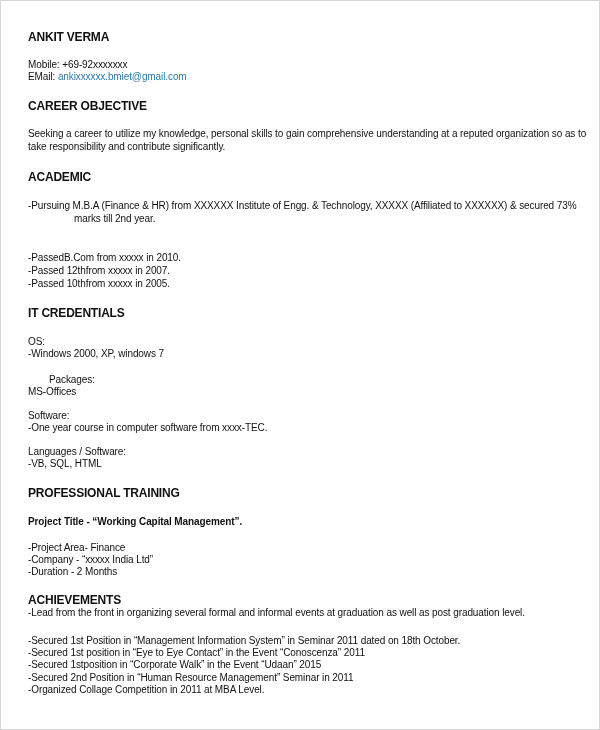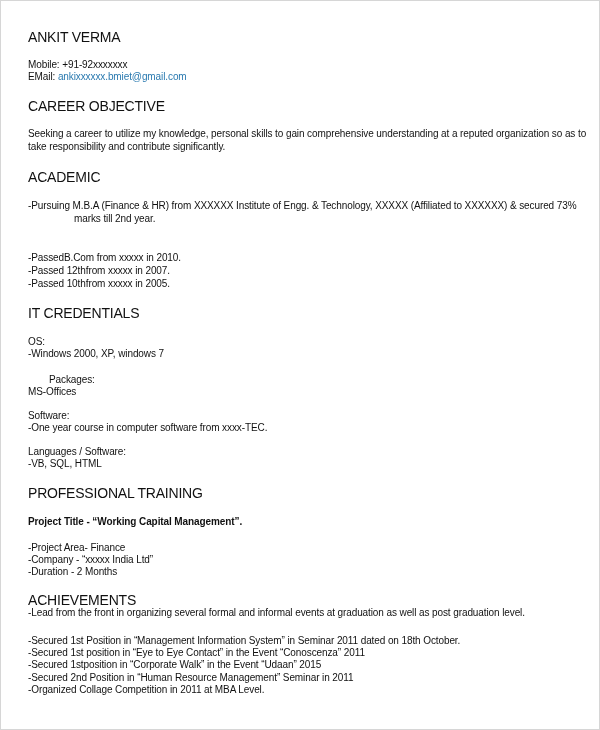--- a/index.html
+++ b/index.html
@@ -32,40 +32,40 @@
       font-size: 10px;
       line-height: 12.5px;
     }
     .ln {
       position: absolute;
       left: 0;
       white-space: nowrap;
       letter-spacing: -0.1px;
     }
     .h {
-      font-weight: normal;
-      font-size: 14px;
+      font-weight: bold;
+      font-size: 12px;
       letter-spacing: -0.2px;
     }
     .bold { font-weight: bold; }
     .link {
       color: #2a7ab0;
       text-decoration: none;
     }
   </style>
 </head>
 <body>
 
 <div class="page">
   <div class="content">
 
     <div class="ln h" style="top:30px;">ANKIT VERMA</div>
 
     <div class="ln" style="top:58px;">
-      <span>Mobile: </span><span>+91-92xxxxxxx</span>
+      <span>Mobile: </span><span>+69-92xxxxxxx</span>
     </div>
     <div class="ln" style="top:70px;">
       <span>EMail: </span><a class="link">ankixxxxxx.bmiet@gmail.com</a>
     </div>
 
     <div class="ln h" style="top:99px;">CAREER OBJECTIVE</div>
     <div class="ln" style="top:127px;">Seeking a career to utilize my knowledge, personal skills to gain comprehensive understanding at a reputed organization so as to</div>
     <div class="ln" style="top:140px;">take responsibility and contribute significantly.</div>
 
     <div class="ln h" style="top:170px;">ACADEMIC</div>

